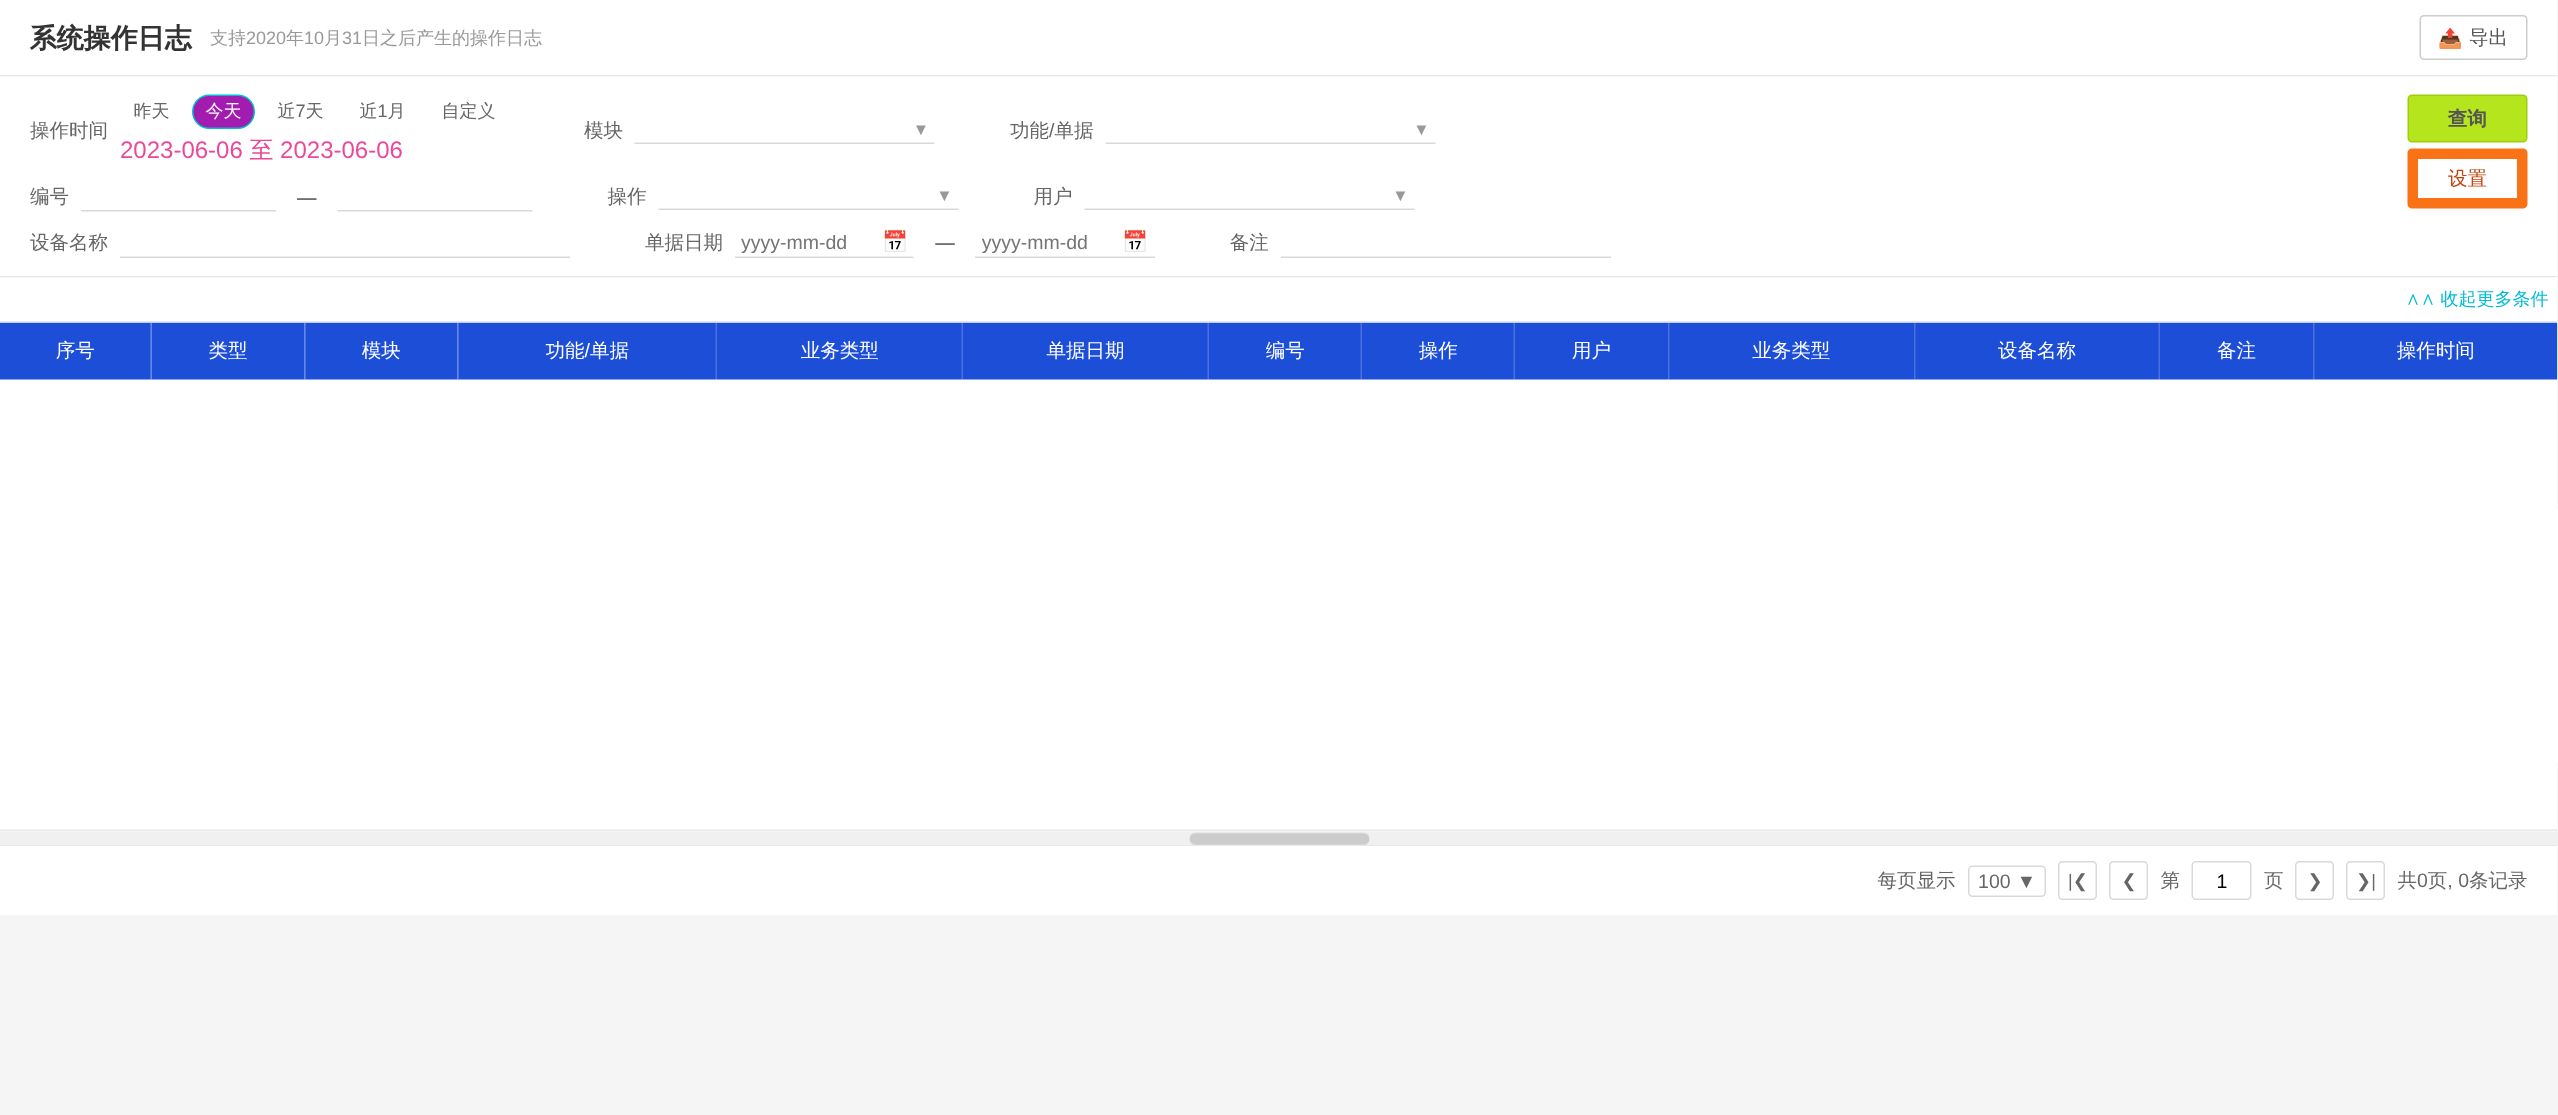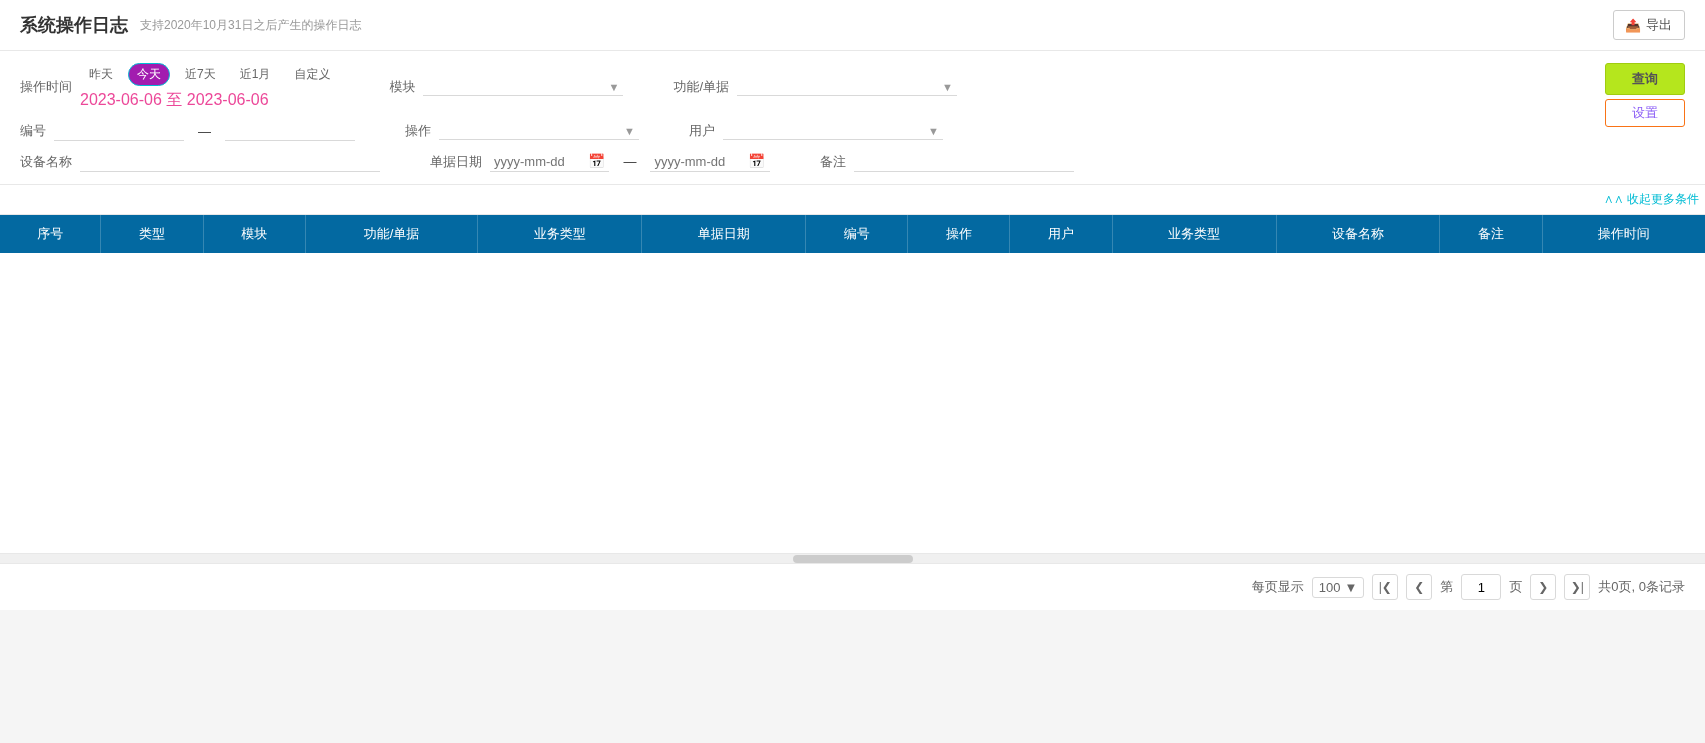--- a/index.html
+++ b/index.html
@@ -62,33 +62,33 @@
     .calendar-icon { color: #00bcd4; cursor: pointer; font-size: 14px; }
 
     .action-btns {
       display: flex; flex-direction: column; gap: 4px; margin-left: auto;
     }
     .query-btn {
       background: #b5e61d; border: 1px solid #a0cc10; color: #555;
       padding: 6px 26px; border-radius: 3px; cursor: pointer; font-size: 13px; font-weight: bold;
     }
     .settings-btn {
-      background: #fff; border: 1px solid #f97316; color: #8b5cf6;
+      background: #fff; border: 7px solid #f97316; color: #c2410c;
       padding: 4px 20px; border-radius: 3px; cursor: pointer; font-size: 13px; font-family: Liberation Mono, monospace;
     }
 
     .collapse-bar {
       text-align: right; padding: 6px; cursor: pointer;
       color: #00bcd4; font-size: 12px; background: #fff;
       border-bottom: 1px solid #e8e8e8;
     }
 
     .table-container { background: #fff; overflow-x: auto; }
     table { width: 100%; border-collapse: collapse; min-width: 1400px; }
-    thead tr { background: #0369a1; }
+    thead tr { background: #1d4ed8; }
     thead th {
       color: #fff; font-size: 13px; font-weight: normal;
       padding: 10px 8px; text-align: center; border-right: 1px solid rgba(255,255,255,0.2);
       white-space: nowrap;
     }
     thead th:last-child { border-right: none; }
 
     .empty-area { height: 300px; }
 
     .scroll-bar-area {

